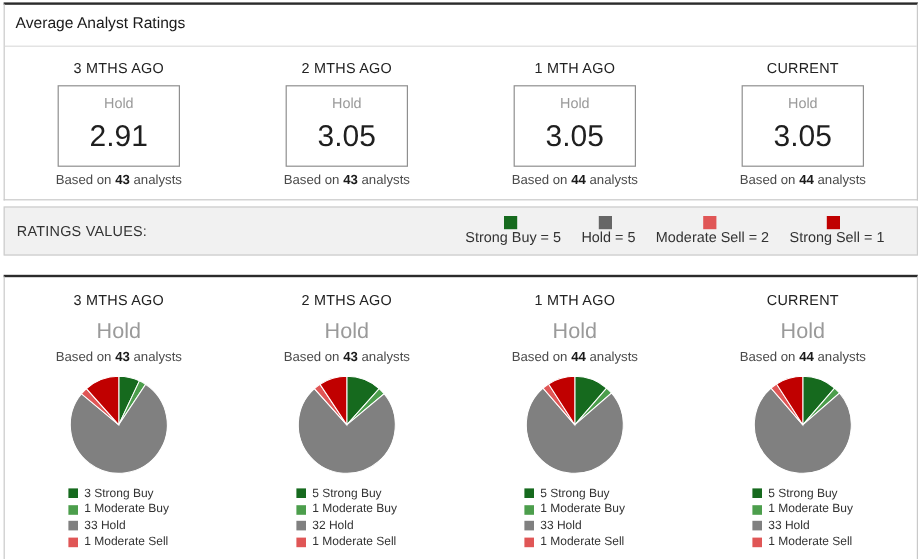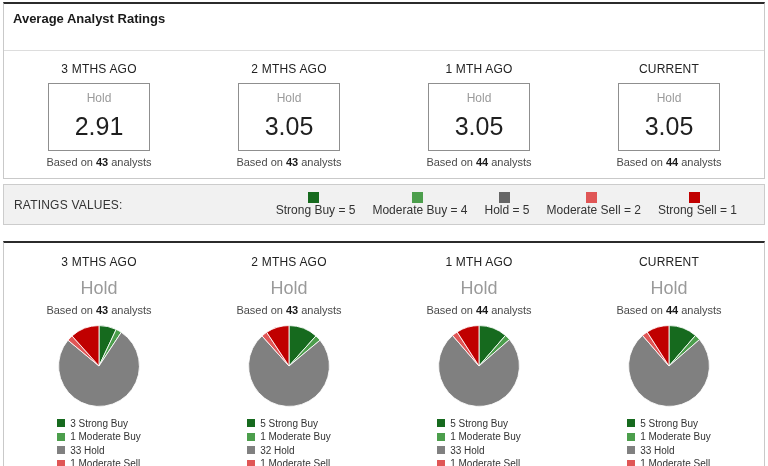--- a/index.html
+++ b/index.html
@@ -12,23 +12,23 @@
     overflow: hidden;
     padding: 2px 3px;
   }
   .panel {
     background: #fff;
     border: 1px solid #c9c9c9;
     border-top: 2px solid #2b2b2b;
   }
   .panel-title {
     font-size: 13px;
-    font-weight: bold;
+    font-weight: normal;
     color: #1a1a1a;
-    padding: 7px 9px 24px;
+    padding: 7px 9px 12px;
     border-bottom: 1px solid #ddd;
   }
   
   #avg-panel { margin-bottom: 5px; }
   .avg-content { display: flex; padding: 11px 0 10px; }
   .avg-col { flex: 1; text-align: center; }
   .col-header {
     font-size: 12px; font-weight: normal; color: #222; letter-spacing: .2px;
   }
   .value-box {
@@ -106,24 +106,20 @@
 </div>
 
 <div id="ratings-values">
   <span class="rv-label">RATINGS VALUES:</span>
   <span id="ratings-values-items" style="display:flex;align-items:center;">
       <span class="rv-item">
         <span class="chip" style="background: rgb(22, 106, 30);"></span>
         <span>Strong Buy = 5</span>
       </span>
       <span class="rv-item">
-        <span class="chip" style="background: rgb(76, 158, 76);"></span>
-        <span>Moderate Buy = 4</span>
-      </span>
-      <span class="rv-item">
         <span class="chip" style="background: rgb(102, 102, 102);"></span>
         <span>Hold = 5</span>
       </span>
       <span class="rv-item">
         <span class="chip" style="background: rgb(224, 86, 86);"></span>
         <span>Moderate Sell = 2</span>
       </span>
       <span class="rv-item">
         <span class="chip" style="background: rgb(192, 0, 0);"></span>
         <span>Strong Sell = 1</span>

